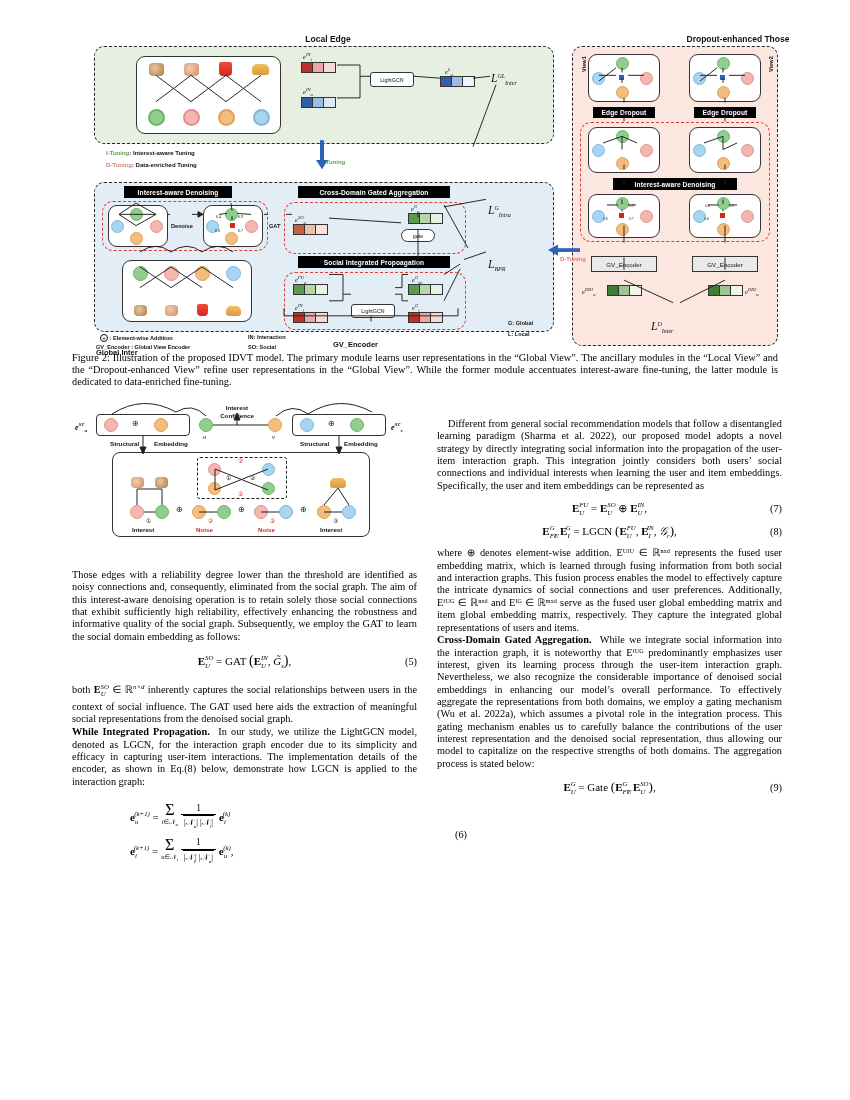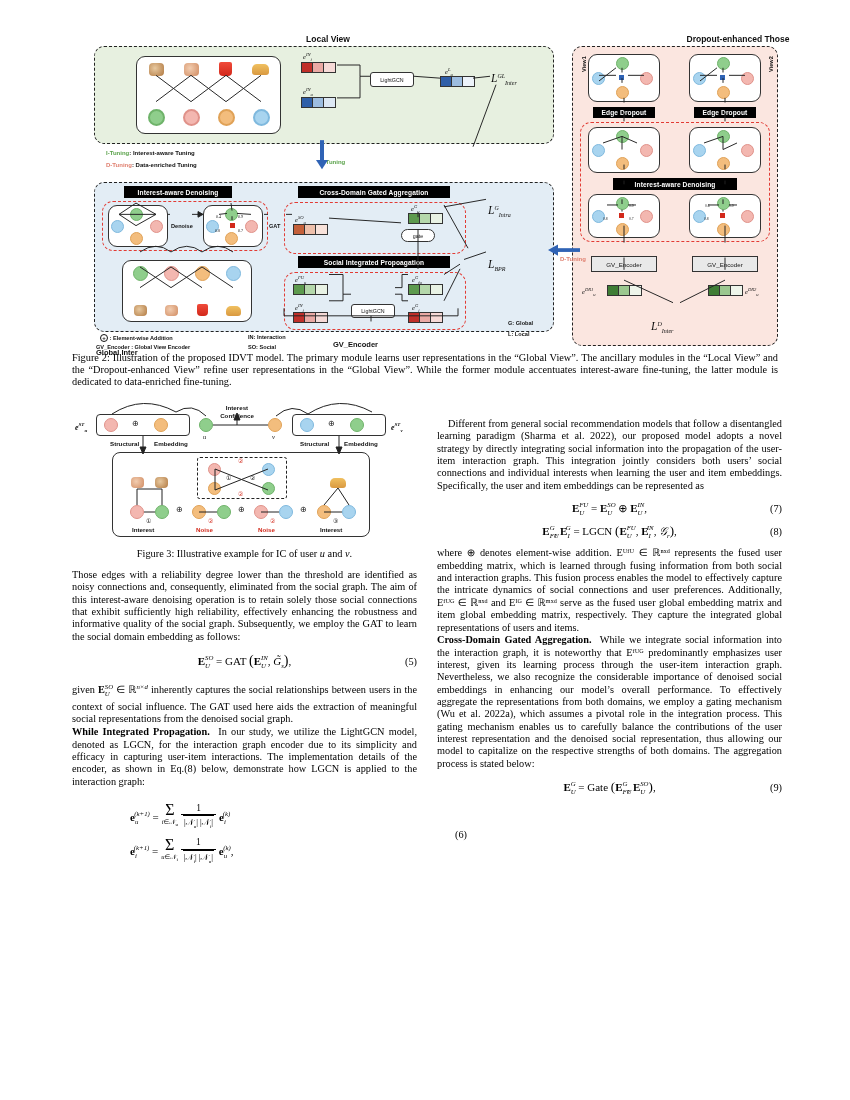--- a/index.html
+++ b/index.html
@@ -99,21 +99,21 @@
   .sum .un { display:block; font-size:6.5px; }
   .sqrt { display:inline-block; border-top:1px solid #000; padding:0 1px; }
 </style>
 </head>
 <body>
 
 <div class="page">
 
   <div class="fig2-wrap">
 
-    <div class="view-title" style="left:180px; top:0px; width:120px;">Local View</div>
+    <div class="view-title" style="left:180px; top:0px; width:120px;">Local Edge</div>
     <div class="view-title" style="left:575px; top:0px; width:150px;">Dropout-enhanced Those</div>
 
     <div class="dashbox green" style="left:6px; top:12px; width:460px; height:98px;"></div>
 
     <div class="gnode" style="left:48px; top:22px; width:145px; height:78px;"></div>
 
     <div class="item" style="left:61px; top:29px; width:15px; height:13px; background:radial-gradient(circle at 40% 40%, #e8c9a0, #b07840); border-radius:4px;"></div>
     <div class="item" style="left:96px; top:29px; width:15px; height:13px; background:radial-gradient(circle at 40% 40%, #f2cdb0, #d08a60); border-radius:4px;"></div>
     <div class="item" style="left:131px; top:28px; width:13px; height:14px; background:linear-gradient(#f04b3a, #d2281a); border-radius:2px 2px 4px 4px;"></div>
     <div class="item" style="left:164px; top:30px; width:17px; height:11px; background:linear-gradient(#f0c060, #d99940); border-radius:5px 5px 3px 3px;"></div>
@@ -536,35 +536,32 @@
         <path d="M72 110 L83 110"></path>
         <path d="M127 110 L145 110"></path>
         <path d="M189 110 L207 110"></path>
         <path d="M252 110 L270 110"></path>
         <path d="M266 86 L252 103 M266 86 L277 103"></path>
         <path d="M143 67 L196 88 M196 67 L143 88 M143 67 L143 88"></path>
       </g>
     </svg>
   </div>
 
-  <div class="caption" style="left:72px; top:548px; width:345px; text-align:center;">
-    <span>Figure 3: Illustrative example for IC of user </span><span class="it">u</span><span> and </span><span class="it">v</span><span>.</span>
-  </div>
 
   <div class="col" style="left:72px; top:569px;">
     <p>Those edges with a reliability degree lower than the threshold are identified as noisy connections and, consequently, eliminated from the social graph. The aim of this interest-aware denoising operation is to retain solely those social connections that exhibit sufficiently high reliability, effectively enhancing the robustness and informative quality of the social graph. Subsequently, we employ the GAT to learn the social domain embedding as follows:</p>
 
     <div class="eq" style="margin-top:9px; margin-bottom:9px;">
       <span class="bf">E</span><sub class="s">U</sub><sup class="s" style="margin-left:-5px">SO</sup>
       = GAT <span style="font-size:14px">(</span><span class="bf">E</span><sub class="s">U</sub><sup class="s" style="margin-left:-5px">IN</sup>, <span class="it">G̃<sub class="s">s</sub></span><span style="font-size:14px">)</span>,
       <span class="num">(5)</span>
     </div>
 
     <p>
-      <span>given </span><span class="bf">E</span><sub class="s">U</sub><sup class="s" style="margin-left:-5px">SO</sup> ∈ ℝ<sup class="s">n×d</sup><span> inherently captures the social relationships between users in the context of social influence. The GAT used here aids the extraction of meaningful social representations from the denoised social graph.</span>
+      <span>both </span><span class="bf">E</span><sub class="s">U</sub><sup class="s" style="margin-left:-5px">SO</sup> ∈ ℝ<sup class="s">n×d</sup><span> inherently captures the social relationships between users in the context of social influence. The GAT used here aids the extraction of meaningful social representations from the denoised social graph.</span>
     </p>
 
     <p style="margin-top:0.5px;">
       <span class="bf">While Integrated Propagation.</span>&nbsp;&nbsp;<span>In our study, we utilize the LightGCN model, denoted as LGCN, for the interaction graph encoder due to its simplicity and efficacy in capturing user-item interactions. The implementation details of the encoder, as shown in Eq.(8) below, demonstrate how LGCN is applied to the interaction graph:</span>
     </p>
 
     <div class="eq" style="margin-top:14px; text-align:left; padding-left:58px;">
       <div style="display:flex; align-items:center; gap:3px;">
         <span><span class="bf">e</span><sub class="s">u</sub><sup class="s" style="margin-left:-4px">(k+1)</sup> =</span>
         <span class="sum">

